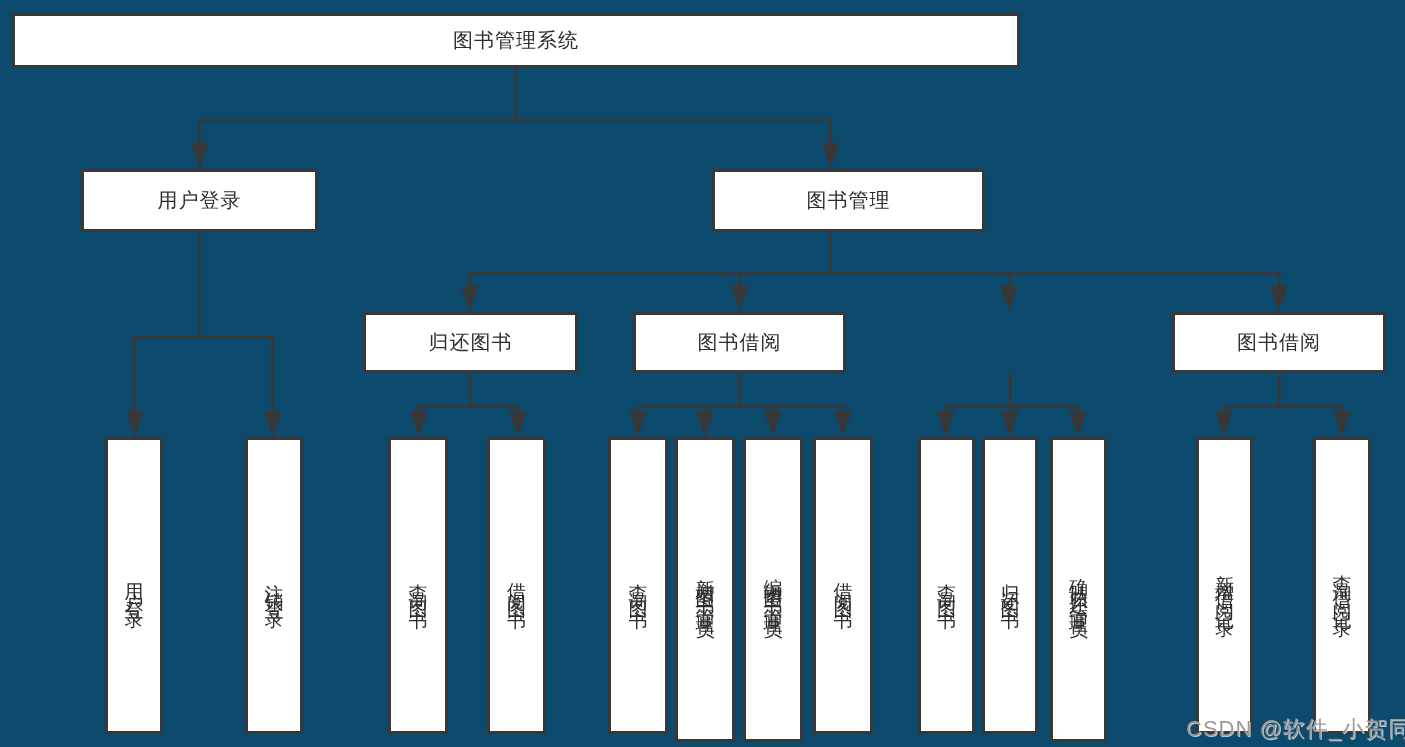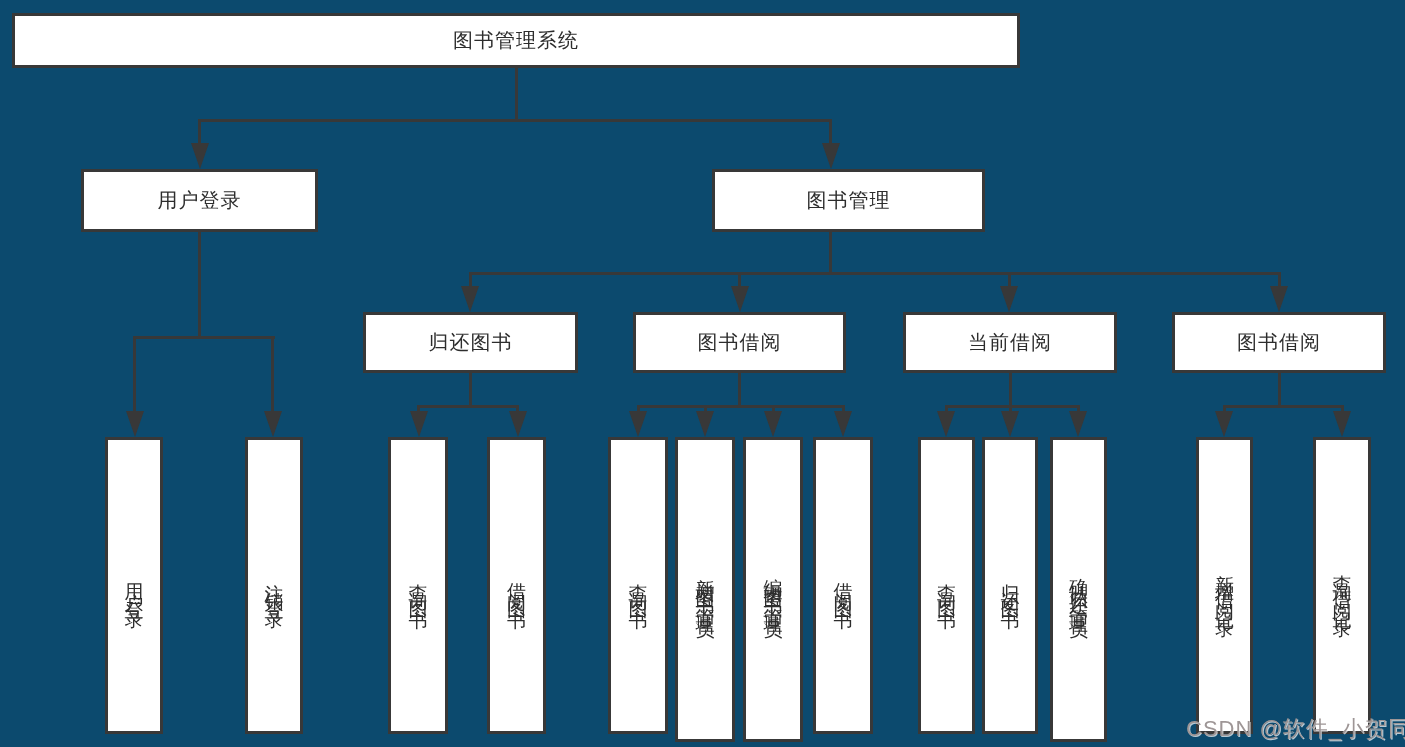--- a/index.html
+++ b/index.html
@@ -93,21 +93,20 @@
   <div class="arrow" style="left:461px; top:286px;"></div>
   <div class="line" style="left:738px; top:272px; width:3px; height:16px;"></div>
   <div class="arrow" style="left:731px; top:286px;"></div>
   <div class="line" style="left:1008px; top:272px; width:3px; height:16px;"></div>
   <div class="arrow" style="left:1000px; top:286px;"></div>
   <div class="line" style="left:1278px; top:272px; width:3px; height:16px;"></div>
   <div class="arrow" style="left:1270px; top:286px;"></div>
 
   <div class="box" style="left:363px; top:312px; width:215px; height:61px;">归还图书</div>
   <div class="box" style="left:633px; top:312px; width:213px; height:61px;">图书借阅</div>
-  <div class="box" style="left:903px; top:312px; width:214px; height:61px;">当前借阅</div>
   <div class="box" style="left:1172px; top:312px; width:214px; height:61px;">图书借阅</div>
 
   <div class="line" style="left:469px; top:373px; width:3px; height:33px;"></div>
   <div class="line" style="left:417px; top:405px; width:101px; height:3px;"></div>
   <div class="line" style="left:417px; top:405px; width:3px; height:8px;"></div>
   <div class="arrow" style="left:410px; top:411px;"></div>
   <div class="line" style="left:516px; top:405px; width:3px; height:8px;"></div>
   <div class="arrow" style="left:509px; top:411px;"></div>
 
   <div class="line" style="left:738px; top:373px; width:3px; height:33px;"></div>

